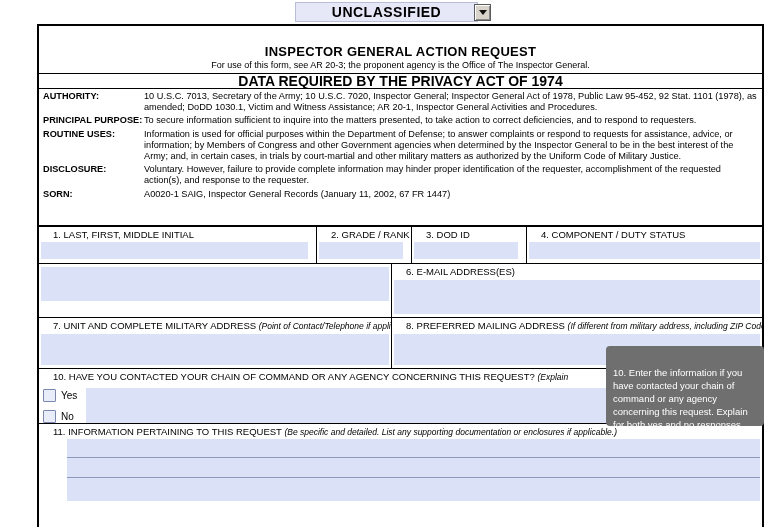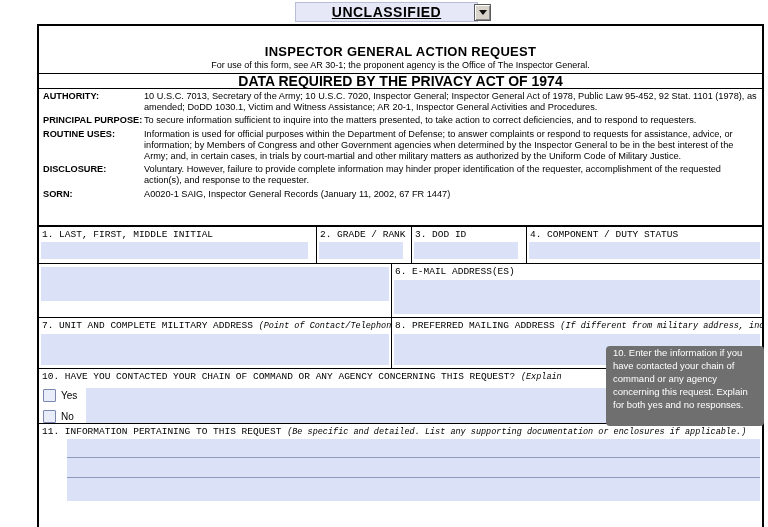--- a/index.html
+++ b/index.html
@@ -14,21 +14,21 @@
   .page{
     position:relative;width:768px;height:527px;background:#ffffff;
     font-family:"Liberation Sans","DejaVu Sans",sans-serif;color:#000;
     overflow:hidden;
   }
   
   .banner-box{
     position:absolute;left:295px;top:2px;width:183px;height:20px;
     background:var(--banner-fill);border:1px solid #b9bdd6;
     display:flex;align-items:center;justify-content:center;
-    font-size:14px;font-weight:bold;letter-spacing:.5px;text-decoration:underline;
+    font-size:14px;font-weight:bold;letter-spacing:.5px;
   }
   .dd-btn{
     position:absolute;left:474px;top:4px;width:17px;height:17px;
     background:#d8d4cc;border:1px solid #5a5a5a;
     box-shadow:inset 1px 1px 0 #ffffff, inset -1px -1px 0 #8a8a8a;
     display:flex;align-items:center;justify-content:center;cursor:pointer;
   }
   .dd-arrow{width:0;height:0;border-left:4px solid transparent;border-right:4px solid transparent;border-top:5px solid #111;}
   
   .form{
@@ -44,21 +44,21 @@
   .privacy-title{font-size:14px;font-weight:bold;text-align:center;height:15px;line-height:14px;border-bottom:1px solid #000;}
   .p-row{display:grid;grid-template-columns:101px 1fr;padding:2px 5px 0 4px;font-size:9.2px;line-height:11.2px;}
   .p-label{font-weight:bold;}
   
   .frow{display:grid;border-bottom:1px solid #000;}
   .row1{grid-template-columns:278px 95px 115px 1fr;height:37px;}
   .row2{grid-template-columns:353px 1fr;height:54px;}
   .row3{grid-template-columns:353px 1fr;height:51px;}
   .cell{border-right:1px solid #000;overflow:hidden;}
   .cell:last-child{border-right:none;}
-  .flabel{font-size:9.5px;padding:2px 3px 0 3px;white-space:nowrap;font-family:Liberation Mono, monospace;}
+  .flabel{font-size:9.5px;padding:2px 3px 0 14px;white-space:nowrap;}
   .hint{font-style:italic;font-size:8.5px;}
   .fill{background:var(--field-fill);}
   .in-r1{height:17px;margin:2px 8px 0 2px;}
   .cell:last-child .in-r1{margin-right:2px;}
   .in-r2{height:34px;margin:3px 2px 0 2px;}
   .in-r3{height:31px;margin:3px 2px 0 2px;}
   
   .sec9{height:43px;border-bottom:1px solid #000;}
   .in-s9{height:24px;margin:2px 2px 0 2px;}
   
@@ -71,38 +71,38 @@
   
   .sec11{flex:1;}
   .lines-box{margin:2px 2px 0 28px;background:var(--field-fill);height:62px;}
   .tline{height:19px;border-bottom:1px solid var(--rule);}
   .tline2{height:20px;border-bottom:1px solid var(--rule);}
   .tline3{height:23px;}
   
   .tooltip{
     position:absolute;left:606px;top:346px;width:158px;height:80px;z-index:20;
     background:var(--tooltip-bg);color:#fff;border-radius:4px;
-    padding:0 7px;font-size:9.5px;line-height:13px;
+    padding:20px 7px;font-size:9.5px;line-height:13px;
   }
 </style>
 </head>
 <body>
 
 <div class="page">
 
   <div class="banner-box">UNCLASSIFIED</div>
   <div class="dd-btn">
     <span class="dd-arrow"></span>
   </div>
 
   <div class="form">
 
     <div class="title-block">
       <div class="form-title">INSPECTOR GENERAL ACTION REQUEST</div>
-      <div class="form-subtitle">For use of this form, see AR 30-1; the proponent agency is the Office of The Inspector General.</div>
+      <div class="form-subtitle">For use of this form, see AR 20-3; the proponent agency is the Office of The Inspector General.</div>
     </div>
 
     <div class="privacy">
       <div class="privacy-title">DATA REQUIRED BY THE PRIVACY ACT OF 1974</div>
       <div class="p-row">
         <span class="p-label">AUTHORITY:</span>
         <span>10 U.S.C. 7013, Secretary of the Army; 10 U.S.C. 7020, Inspector General;  Inspector General Act of 1978, Public Law 95-452, 92 Stat. 1101 (1978), as amended; DoDD 1030.1, Victim and Witness Assistance; AR 20-1, Inspector General Activities and Procedures.</span>
       </div>
       <div class="p-row">
         <span class="p-label">PRINCIPAL PURPOSE:</span>

